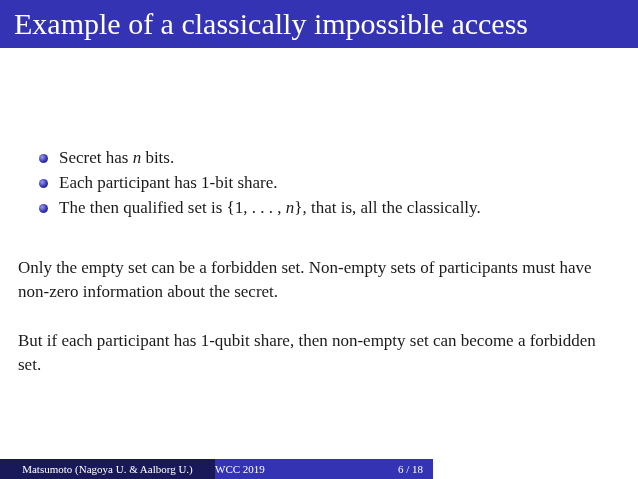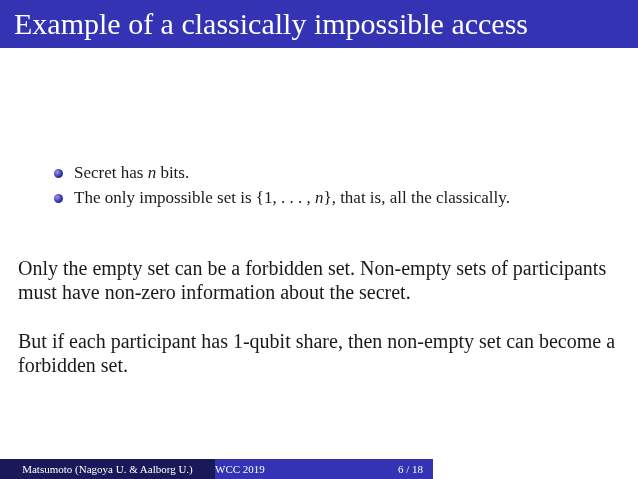--- a/index.html
+++ b/index.html
@@ -6,31 +6,31 @@
     body {
       width: 638px; height: 479px; background: #ffffff; position: relative; overflow: hidden;
       font-family: "Liberation Serif", "DejaVu Serif", serif; color: #1a1a1a;
     }
     .title-bar {
       position: absolute; left: 0; top: 0; width: 638px; height: 48px;
       background: #3333b3; color: #ffffff;
       font-size: 30px; line-height: 48px; padding-left: 14px; box-sizing: border-box;
     }
     .bullets {
-      position: absolute; left: 36px; top: 144px; margin: 16px; padding: 0; list-style: none;
+      position: absolute; left: 36px; top: 144px; margin: 1px; padding: 0; list-style: none;
     }
     .bullets li {
       position: relative; font-size: 17px; line-height: 25px; height: 25px; padding-left: 22px; white-space: nowrap;
     }
     .bullet-dot {
       position: absolute; left: 2px; top: 9px; width: 9px; height: 9px; border-radius: 50%;
       background: radial-gradient(circle at 35% 35%, #9a9ae6 0%, #3333b3 55%, #1a1a66 100%);
     }
     .para {
-      position: absolute; left: 18px; font-size: 20px; line-height: 24px; width: 600px; margin: 0;
+      position: absolute; left: 18px; font-size: 17px; line-height: 24px; width: 600px; margin: 0;
     }
     .para1 { top: 256px; }
     .para2 { top: 329px; }
     i { font-style: italic; }
     .footer {
       position: absolute; left: 0; top: 459px; width: 638px; height: 32px; display: flex;
       font-size: 11px; color: #ffffff; line-height: 20px;
     }
     .footer-seg1 { width: 215px; background: #19195a; text-align: center; }
     .footer-seg2 { width: 205px; background: #262687; text-align: center; }
@@ -45,21 +45,25 @@
   <span>Example of a classically impossible access structure</span>
 </div>
 
 <ul class="bullets">
   <li>
     <span class="bullet-dot"></span>
     <span>Secret has </span><i>n</i><span> bits.</span>
   </li>
   <li>
     <span class="bullet-dot"></span>
-    <span>The only impossible set is {1, . . . , </span><i>n</i><span>}, that is, all the classically.</span>
+    <span>Each participant has 1-bit share.</span>
+  </li>
+  <li>
+    <span class="bullet-dot"></span>
+    <span>The then qualified set is {1, . . . , </span><i>n</i><span>}, that is, all the classically.</span>
   </li>
 </ul>
 
 <p class="para para1">Only the empty set can be a forbidden set. Non-empty sets of participants must have non-zero information about the secret.</p>
 <p class="para para2">But if each participant has 1-qubit share, then non-empty set can become a forbidden set.</p>
 
 <div class="footer">
   <div class="footer-seg1">Matsumoto  (Nagoya U. &amp; Aalborg U.)</div>
   <div class="footer-seg3">
     <span class="footer-conf">WCC 2019</span>

